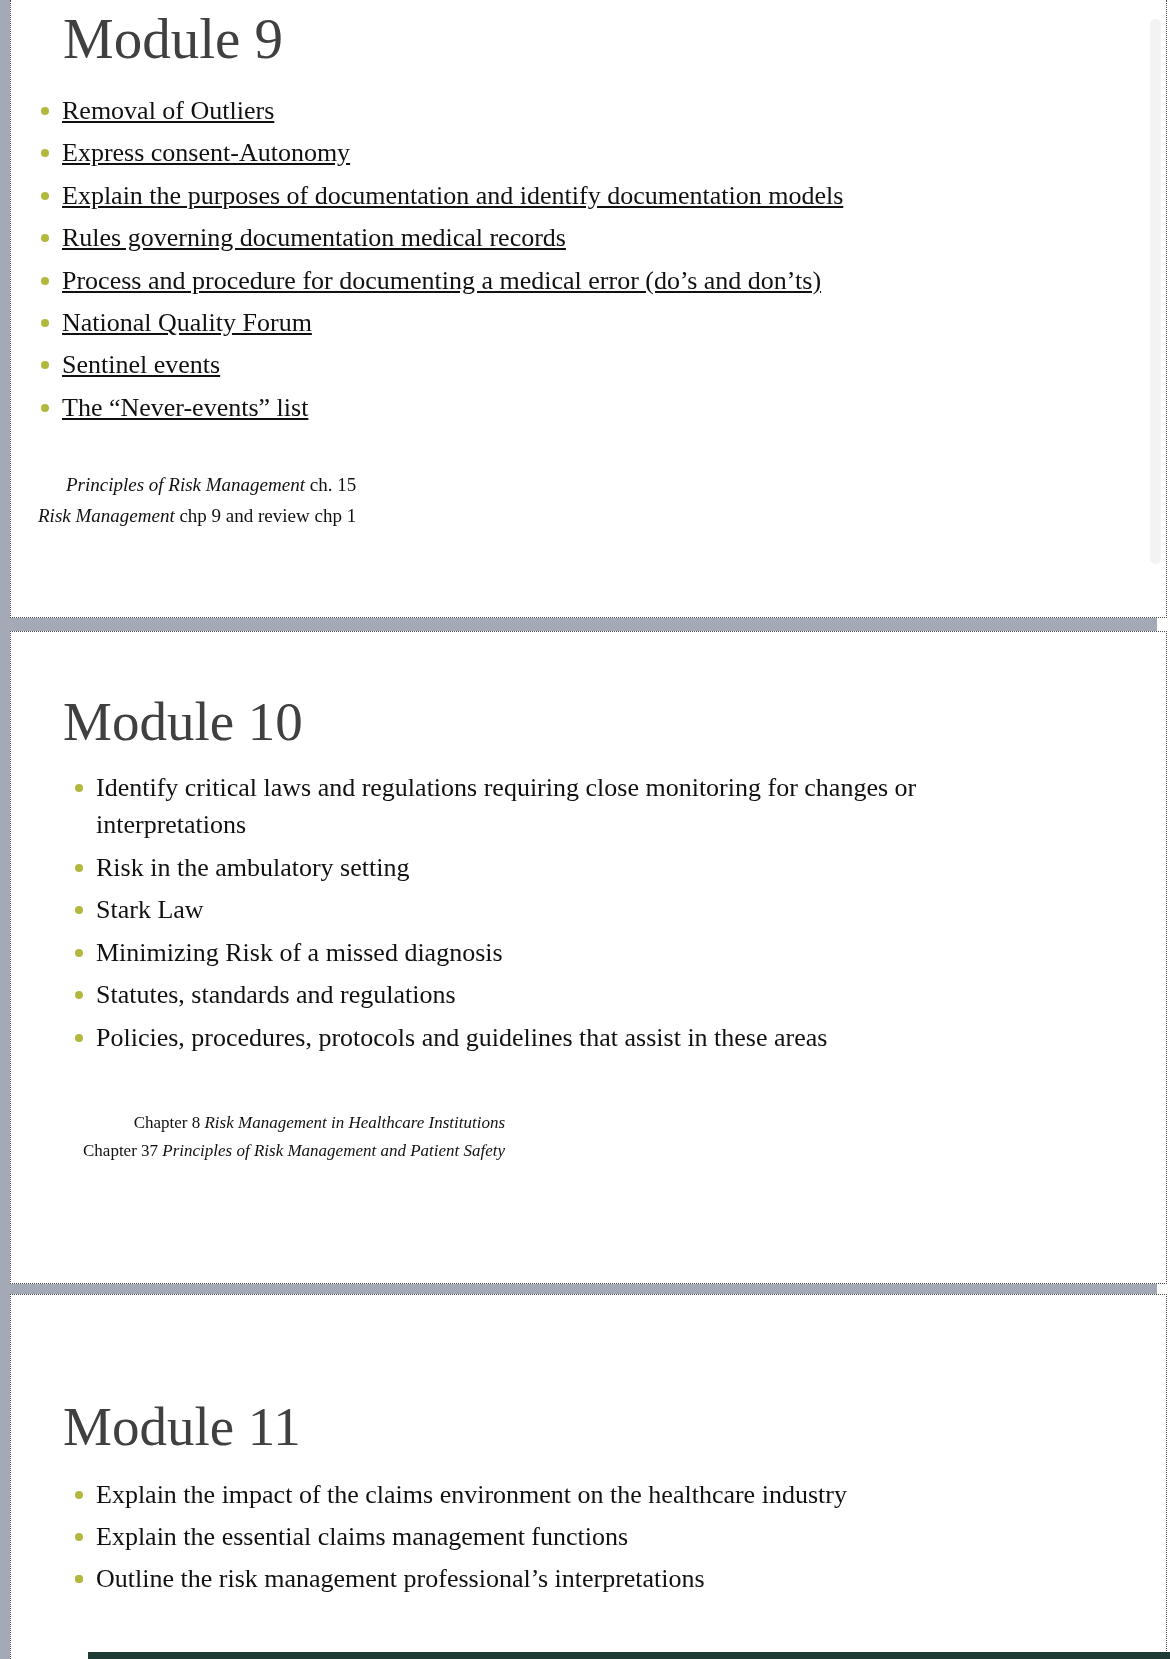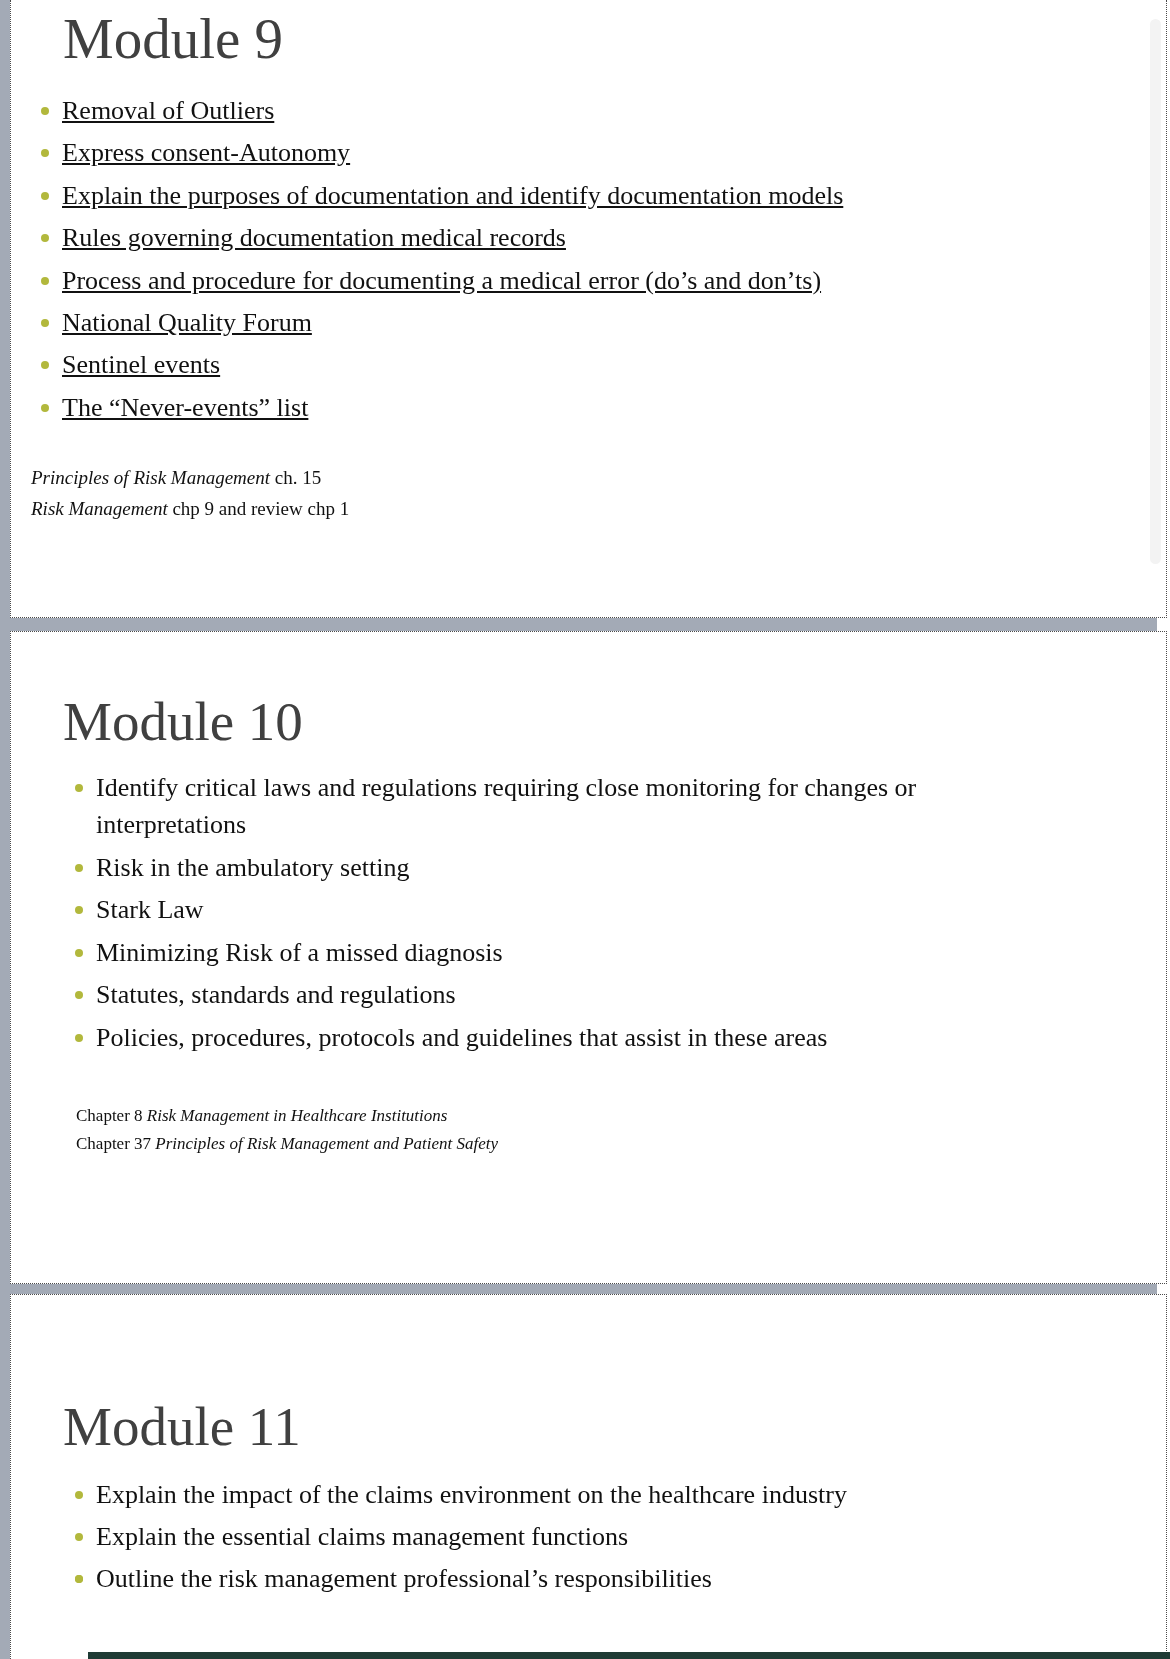--- a/index.html
+++ b/index.html
@@ -50,21 +50,21 @@
   .slide1 ul.bullets{left:51px;top:90px;width:1020px;font-size:26px;text-decoration:underline;}
   .slide1 ul.bullets li{line-height:42.4px;height:42.4px;}
   .slide1 li .dot{top:17px;}
   .slide2 ul.bullets{left:85px;top:137px;width:950px;font-size:26px;}
   .slide2 ul.bullets li{line-height:37px;margin-bottom:5.5px;}
   .slide2 li .dot{top:15px;}
   .slide3 ul.bullets{left:85px;top:181px;width:990px;font-size:26px;}
   .slide3 ul.bullets li{line-height:37px;margin-bottom:5px;}
   .slide3 li .dot{top:15px;}
   
-  .footnotes{position:absolute;margin:0;}
+  .footnotes{position:absolute;margin:7px;text-align:right;}
   .footnotes p{margin:0;}
   .slide1 .footnotes{left:20px;top:462px;font-size:19px;}
   .slide1 .footnotes p{line-height:31px;}
   .slide2 .footnotes{left:65px;top:470px;font-size:17px;}
   .slide2 .footnotes p{line-height:28px;}
   
   .scroll-thumb{
     position:absolute;left:1150px;top:19px;width:11px;height:545px;
     border-radius:6px;background:#f3f3f3;z-index:6;
   }
@@ -116,21 +116,21 @@
   </div>
 
   <div class="divider d2"></div>
 
   <div class="slide slide3">
     <h1 class="slide-title">Module 11</h1>
     <ul class="bullets">
       <li><span class="dot"></span><span>Explain the impact of the claims environment on the healthcare industry</span></li>
       <li><span class="dot"></span><span>Explain the essential claims management functions</span></li>
       <li><span class="dot"></span></li>
-      <li><span class="dot"></span><span>Outline the risk management professional’s responsibilities</span></li>
+      <li><span class="dot"></span><span>Outline the risk management professional’s interpretations</span></li>
     </ul>
   </div>
 
   <div class="leftbar"></div>
   <div class="scroll-thumb"></div>
   <div class="bottombar"></div>
 
 </div>
 
 </body></html>

